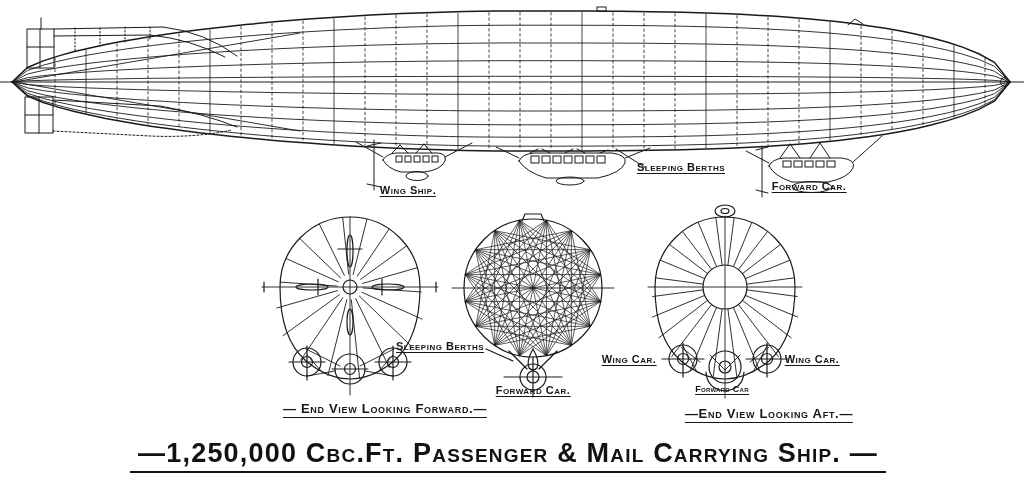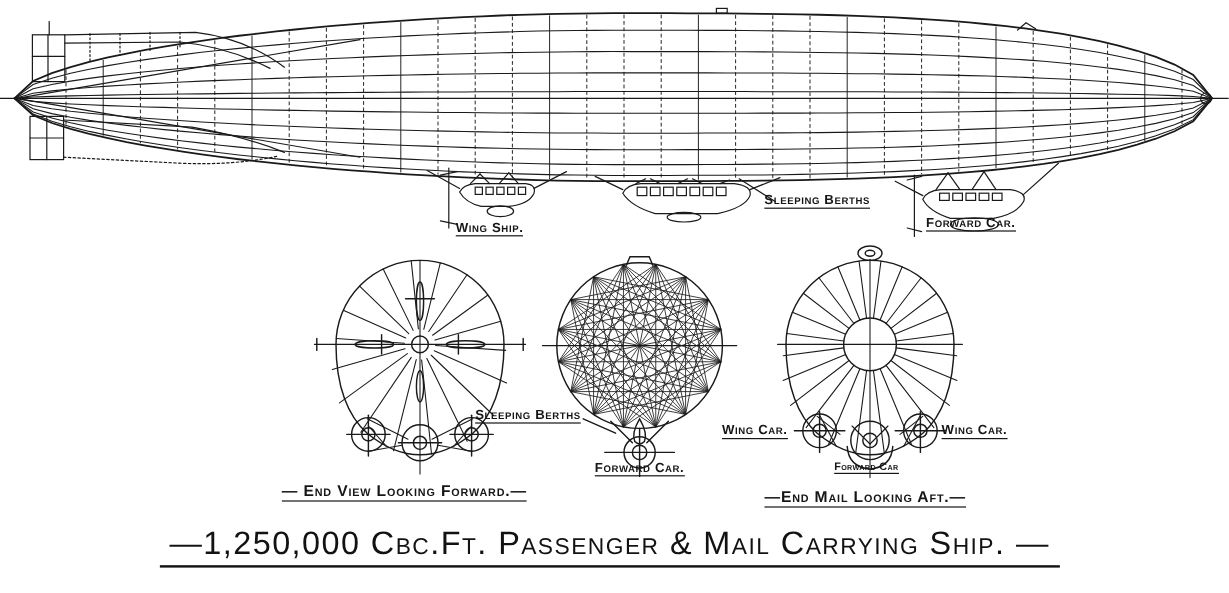--- a/index.html
+++ b/index.html
@@ -3,24 +3,24 @@
 <meta charset="utf-8">
 <style>
   html,body{margin:0;padding:0;background:#fff;}
   #canvas{position:relative;width:1024px;height:494px;background:#fff;overflow:hidden;
           font-family:"Liberation Sans",sans-serif;color:#161616;}
   svg{position:absolute;left:0;top:0;}
   .lbl{position:absolute;font-variant:small-caps;font-weight:700;font-size:11px;
        letter-spacing:.5px;line-height:1.12;white-space:nowrap;color:#161616;
        transform:translateX(-50%);text-align:left;}
   .u{display:inline-block;border-bottom:1.4px solid #161616;padding-bottom:0;}
-  .cap{font-size:13px;letter-spacing:.7px;}
+  .cap{font-size:13px;letter-spacing:.7px;margin-left:48px;}
   .sm{font-size:9px;letter-spacing:.3px;}
   .ttl{position:absolute;transform:translateX(-50%);font-variant:small-caps;
-       font-weight:400;font-size:27px;letter-spacing:1.2px;white-space:nowrap;
+       font-weight:700;font-size:27px;letter-spacing:1.2px;white-space:nowrap;
        border-bottom:2.6px solid #121212;padding:0 8px 2px;color:#121212;}
 </style>
 </head>
 <body>
 
 <div id="canvas">
 
 <svg id="art" width="1024" height="494" viewBox="0 0 1024 494" fill="none" stroke="#1a1a1a" stroke-width="1" stroke-linecap="round">
 
   <g>
@@ -388,17 +388,17 @@
   <div class="lbl sm" style="left:722px;top:384px">
     <span class="u">Forward Car</span>
   </div>
 
   <div class="lbl cap" style="left:337px;top:402px">
     <span class="u">— End View Looking Forward.—</span>
   </div>
 
 
   <div class="lbl cap" style="left:721px;top:407px">
-    <span class="u">—End Mail Looking Aft.—</span>
+    <span class="u">—End View Looking Aft.—</span>
   </div>
 
   <div class="ttl" style="left:508px;top:438px">—1,250,000 Cbc.Ft. Passenger &amp; Mail Carrying Ship. —</div>
 </div>
 
 </body></html>

